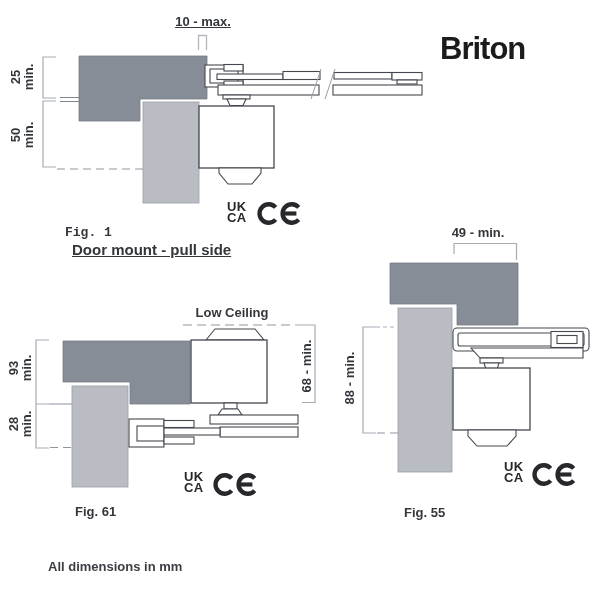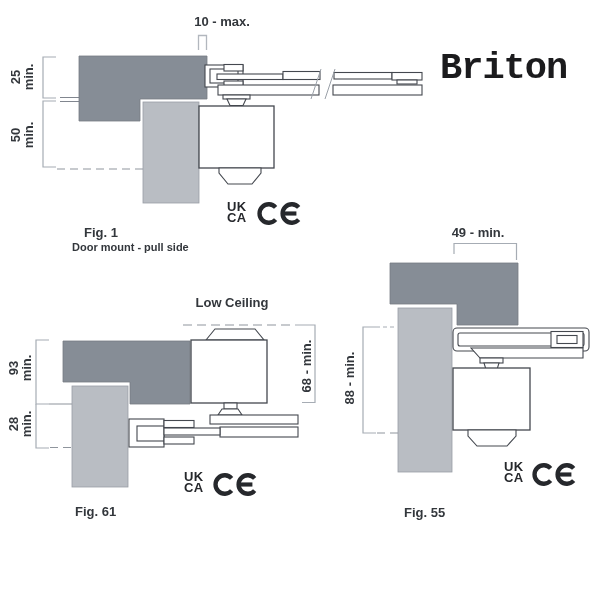--- a/index.html
+++ b/index.html
@@ -14,25 +14,25 @@
   .artwork{position:absolute;left:0;top:0;width:600px;height:600px;}
   .lbl{position:absolute;font-size:13px;font-weight:600;color:var(--text);white-space:nowrap;}
   .center{text-align:center;}
   .vlabel{
     position:absolute;font-size:13px;font-weight:600;color:var(--text);
     text-align:center;line-height:13px;white-space:nowrap;
     transform:translate(-50%,-50%) rotate(-90deg);
   }
   .vlabel span{display:block;}
   .cap-title{position:absolute;font-size:13px;font-weight:700;white-space:nowrap;}
-  .cap-sub{position:absolute;font-size:11px;font-weight:600;white-space:nowrap;}
+  .cap-sub{position:absolute;font-size:15px;font-weight:600;white-space:nowrap;text-decoration:underline;}
   .note{position:absolute;left:48px;top:559px;font-size:13px;font-weight:600;color:#3a3e43;}
   .logo{
-    position:absolute;left:440px;top:47px;font-size:37px;font-weight:800;
-    letter-spacing:-1px;color:var(--logo);font-family:Liberation Mono, monospace;
+    position:absolute;left:440px;top:31px;font-size:31px;font-weight:800;
+    letter-spacing:-1px;color:var(--logo);
   }
   .ukca{
     position:absolute;font-size:13px;font-weight:800;line-height:11px;
     letter-spacing:0.3px;color:#26282c;
   }
   .ukca span{display:block;}
   .ce{position:absolute;}
   .ce svg{display:block;}
 </style>
 </head>
@@ -125,44 +125,44 @@
         <rect x="480" y="358" width="23" height="5"></rect>
         <polygon points="484,363 499,363 497,369.5 486,369.5"></polygon>
       </g>
       <rect x="453" y="368" width="77" height="62" fill="#ffffff" stroke="var(--outline)" stroke-width="1.3"></rect>
       <polygon points="468,430 516,430 516,436 507,446 477,446 468,436" fill="#ffffff" stroke="var(--outline)" stroke-width="1.1"></polygon>
     </g>
   </svg>
 
   <div class="logo">Briton</div>
 
-  <div class="lbl center" style="left:187px;top:14px;width:70px;">10 - max.</div>
+  <div class="lbl center" style="left:168px;top:14px;width:70px;text-decoration:underline;">10 - max.</div>
   <div class="vlabel" style="left:22px;top:77px;">
     <span>25</span>
     <span>min.</span>
   </div>
   <div class="vlabel" style="left:22px;top:135px;">
     <span>50</span>
     <span>min.</span>
   </div>
   <div class="ukca" style="left:227px;top:201px;">
     <span>UK</span>
     <span>CA</span>
   </div>
   <div class="ce" style="left:257px;top:200px;" aria-label="CE">
     <svg width="47" height="27" viewBox="0 0 52 28">
       <path d="M20.6,7.2 A10.2,10.2 0 1 0 20.6,20.8" fill="none" stroke="#26282c" stroke-width="4.8"></path>
       <path d="M46.1,7.2 A10.2,10.2 0 1 0 46.1,20.8" fill="none" stroke="#26282c" stroke-width="4.8"></path>
       <line x1="28.3" y1="14" x2="43.6" y2="14" stroke="#26282c" stroke-width="4.6"></line>
     </svg>
   </div>
-  <div class="cap-title" style="left:84px;top:225px;">Fig. 1</div>
+  <div class="cap-title" style="left:65px;top:225px;font-family:Liberation Mono, monospace;">Fig. 1</div>
   <div class="cap-sub" style="left:72px;top:241px;">Door mount - pull side</div>
 
-  <div class="lbl center" style="left:187px;top:295px;width:90px;">Low Ceiling</div>
+  <div class="lbl center" style="left:187px;top:305px;width:90px;">Low Ceiling</div>
   <div class="vlabel" style="left:20px;top:368px;">
     <span>93</span>
     <span>min.</span>
   </div>
   <div class="vlabel" style="left:20px;top:424px;">
     <span>28</span>
     <span>min.</span>
   </div>
   <div class="vlabel" style="left:306px;top:366px;">68 - min.</div>
   <div class="ukca" style="left:184px;top:471px;">
@@ -186,14 +186,15 @@
   </div>
   <div class="ce" style="left:532px;top:461px;" aria-label="CE">
     <svg width="47" height="27" viewBox="0 0 52 28">
       <path d="M20.6,7.2 A10.2,10.2 0 1 0 20.6,20.8" fill="none" stroke="#26282c" stroke-width="4.8"></path>
       <path d="M46.1,7.2 A10.2,10.2 0 1 0 46.1,20.8" fill="none" stroke="#26282c" stroke-width="4.8"></path>
       <line x1="28.3" y1="14" x2="43.6" y2="14" stroke="#26282c" stroke-width="4.6"></line>
     </svg>
   </div>
   <div class="cap-title" style="left:404px;top:505px;">Fig. 55</div>
 
+  <div class="note">All dimensions in mm</div>
 
 </div>
 
 </body></html>

